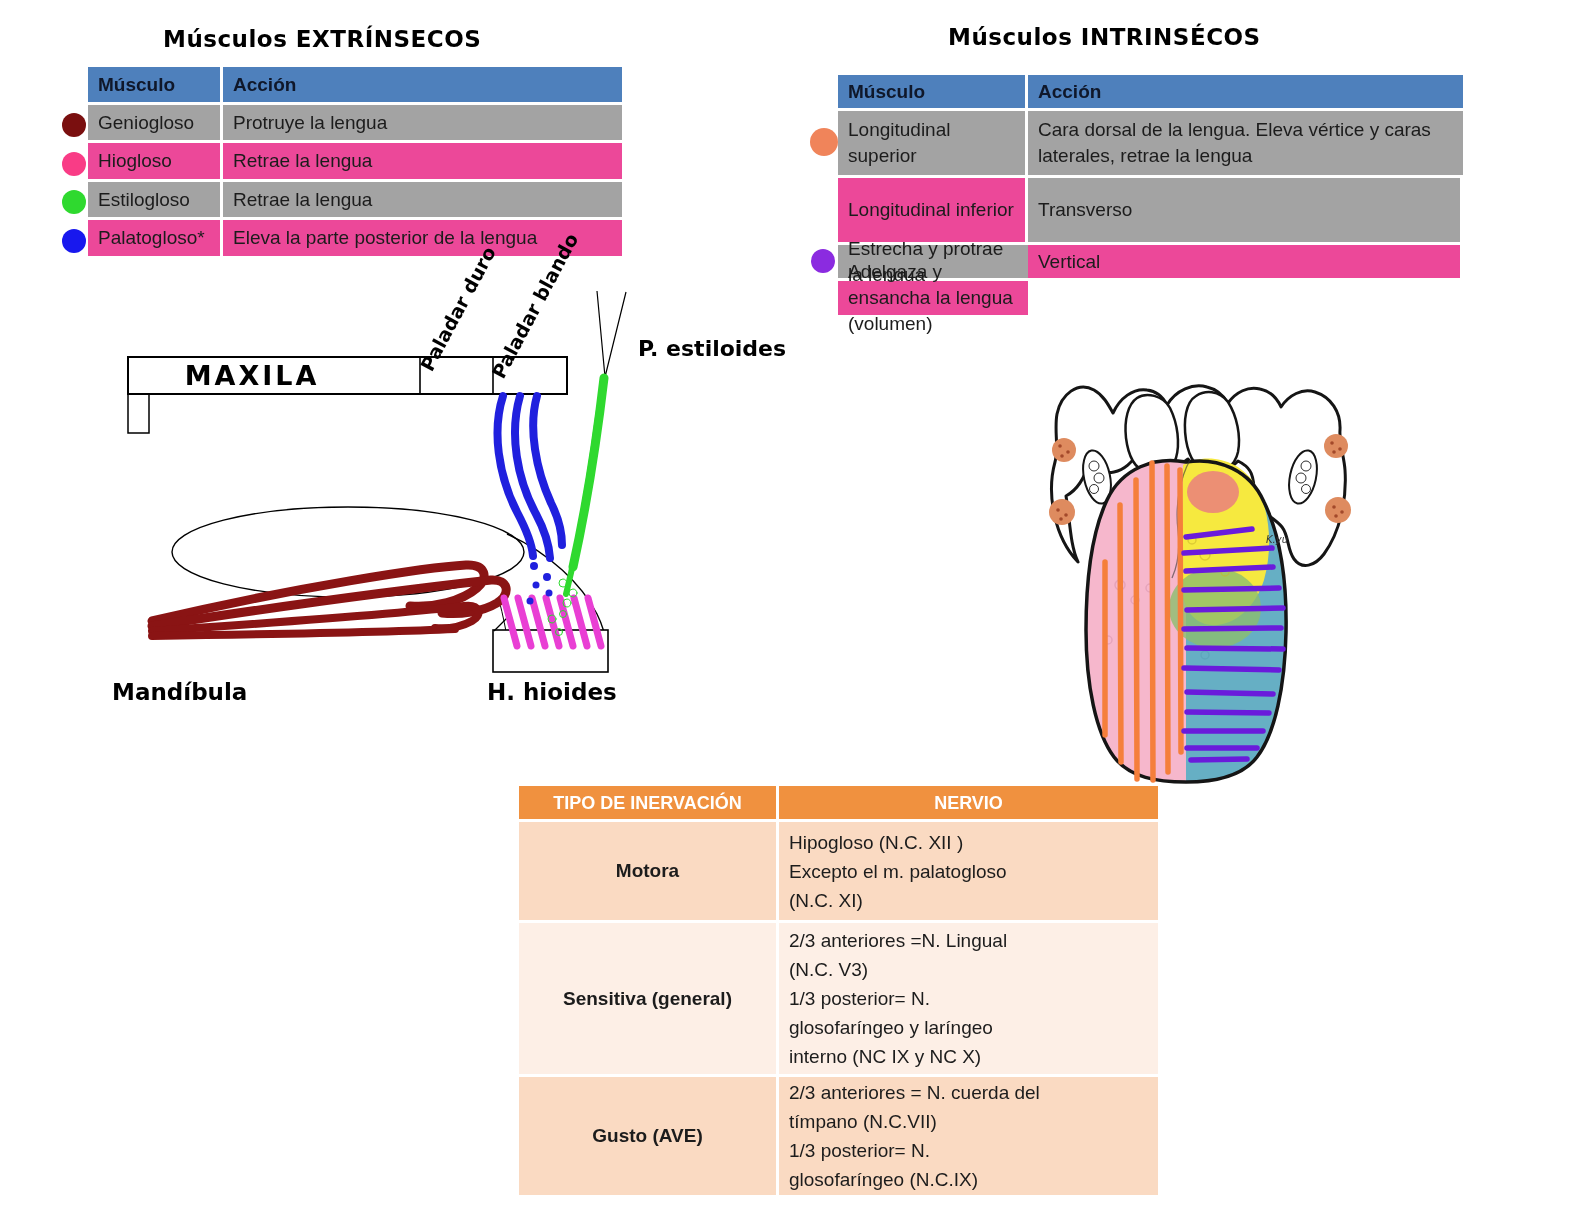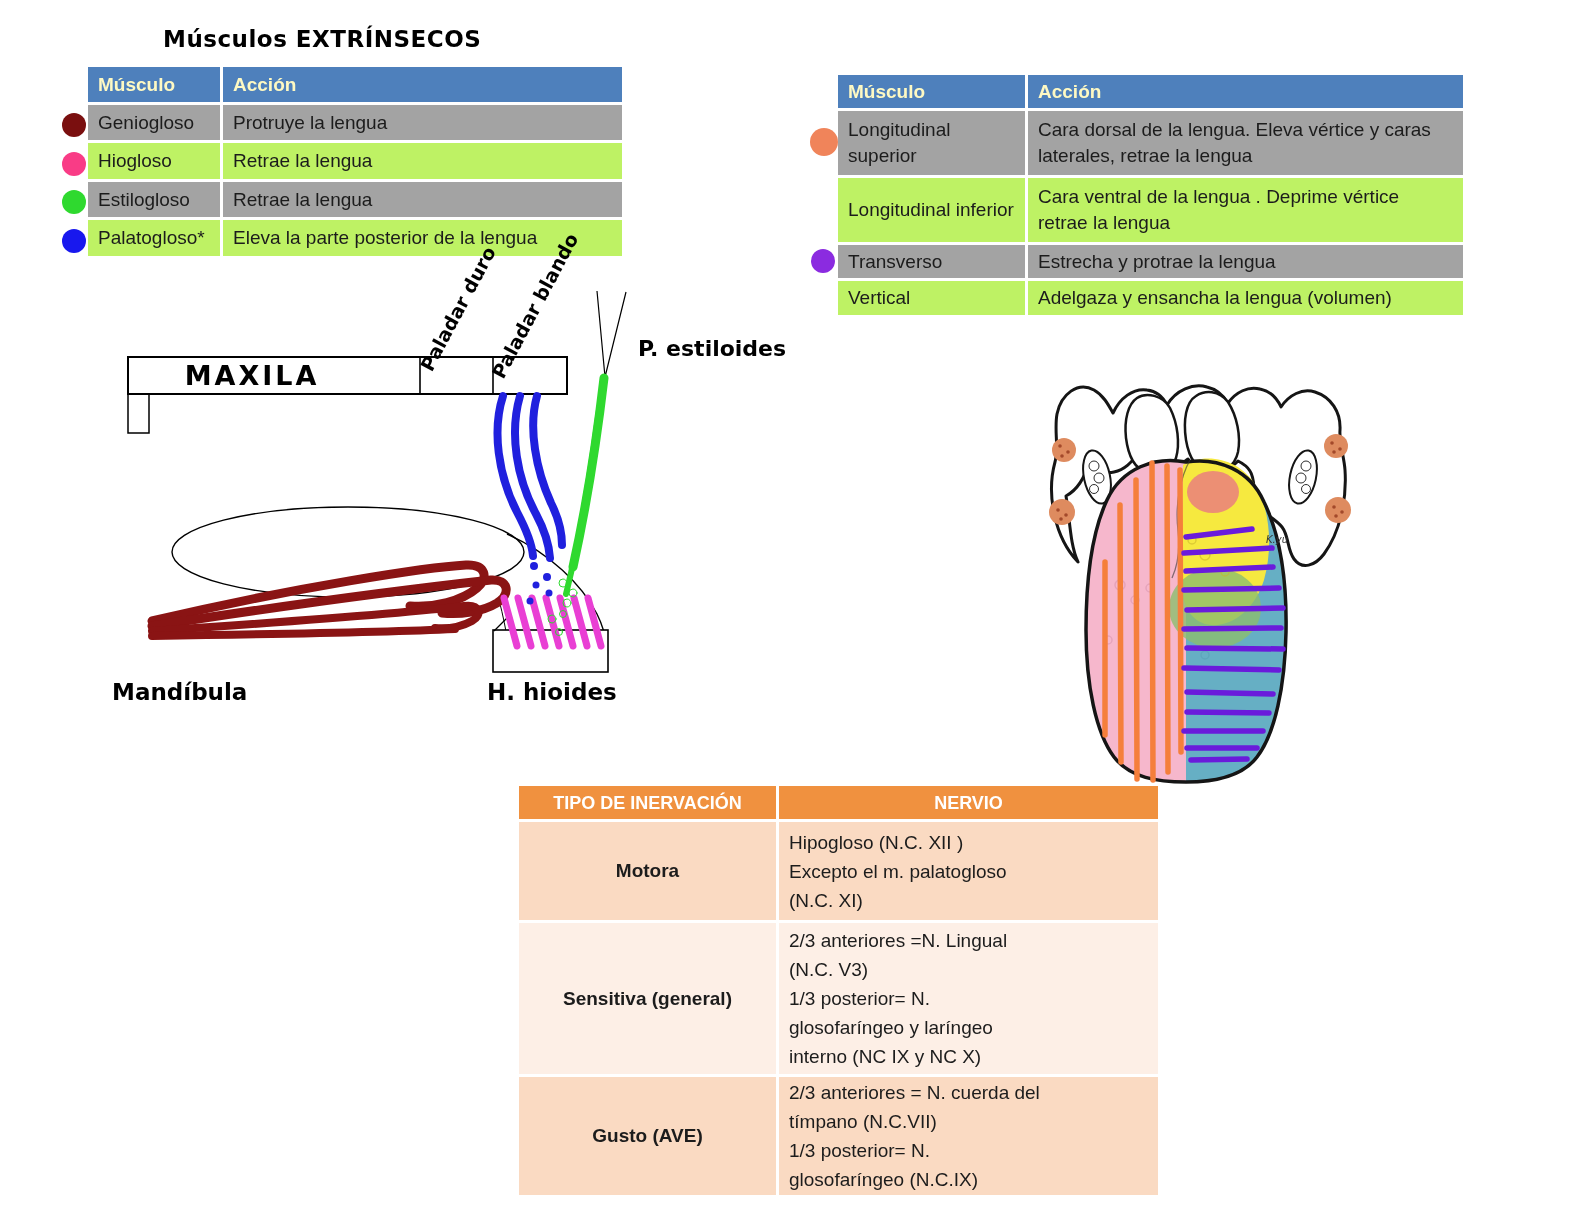--- a/index.html
+++ b/index.html
@@ -12,63 +12,63 @@
     position:absolute;font-family:"DejaVu Sans",sans-serif;font-weight:bold;
     font-size:23px;color:#000;letter-spacing:.5px;white-space:nowrap;
   }
   
   .tbl{position:absolute;display:grid;}
   .cell{
     display:flex;align-items:center;padding:2px 10px;font-size:19px;line-height:26px;
     border-bottom:3px solid #fff;
   }
   .cell.colsep{border-right:3px solid #fff;}
-  .hd{background:#4E80BC;color:#fef9c3;font-weight:bold;text-align:right;}
+  .hd{background:#4E80BC;color:#0f172a;font-weight:bold;text-align:right;}
   .row-a{background:#a3a3a3;}
-  .row-b{background:#bef264;}
+  .row-b{background:#ec4899;}
   
   .hd-or{background:#F0913F;color:#fff;font-weight:bold;justify-content:center;font-size:18px;}
   .row-oa{background:#FADAC2;}
   .row-ob{background:#FDEFE6;}
   .center{justify-content:center;text-align:center;font-weight:bold;}
   .pre{white-space:pre-line;line-height:29px;}
   #ext-table{left:88px;top:67px;width:534px;grid-template-columns:135px 1fr;grid-template-rows:38px 38px 39px 38px 39px;}
   #int-table{left:838px;top:75px;width:625px;grid-template-columns:190px 1fr;grid-template-rows:36px 67px 67px 36px 37px;}
   #inn-table{left:510px;top:786px;width:648px;grid-template-columns:260px 1fr;grid-template-rows:36px 101px 154px 121px;padding-left:9px;}
   
   #overlay{position:absolute;left:0;top:0;width:1595px;height:1221px;pointer-events:none;}
   .lbl{font-family:"DejaVu Sans",sans-serif;font-weight:bold;fill:#000;}
 </style>
 </head>
 <body>
 
 <div class="canvas">
 
   <div class="title" style="left:127px;top:26px;margin-left:36px;">Músculos EXTRÍNSECOS</div>
+  <div class="title" style="left:948px;top:24px;">Músculos INTRINSÉCOS</div>
 
   <div class="tbl" id="ext-table">
     <div class="cell hd colsep">Músculo</div>
     <div class="cell hd">Acción</div>
     <div class="cell row-a colsep">Geniogloso</div>
     <div class="cell row-a">Protruye la lengua</div>
     <div class="cell row-b colsep">Hiogloso</div>
     <div class="cell row-b">Retrae la lengua</div>
     <div class="cell row-a colsep">Estilogloso</div>
     <div class="cell row-a">Retrae la lengua</div>
     <div class="cell row-b colsep">Palatogloso*</div>
     <div class="cell row-b">Eleva la parte posterior de la lengua</div>
   </div>
 
   <div class="tbl" id="int-table">
     <div class="cell hd colsep">Músculo</div>
     <div class="cell hd">Acción</div>
     <div class="cell row-a colsep">Longitudinal superior</div>
     <div class="cell row-a">Cara dorsal de la lengua. Eleva vértice y caras laterales, retrae la lengua</div>
     <div class="cell row-b colsep">Longitudinal inferior</div>
-    <div class="cell row-b">Cara ventral de la lengua . Deprime vértice retrae la lengua</div>
     <div class="cell row-a colsep">Transverso</div>
     <div class="cell row-a">Estrecha y protrae la lengua</div>
     <div class="cell row-b colsep">Vertical</div>
     <div class="cell row-b">Adelgaza y ensancha la lengua (volumen)</div>
   </div>
 
   <div class="tbl" id="inn-table">
     <div class="cell hd-or colsep">TIPO DE INERVACIÓN</div>
     <div class="cell hd-or">NERVIO</div>
     <div class="cell row-oa colsep center">Motora</div>

